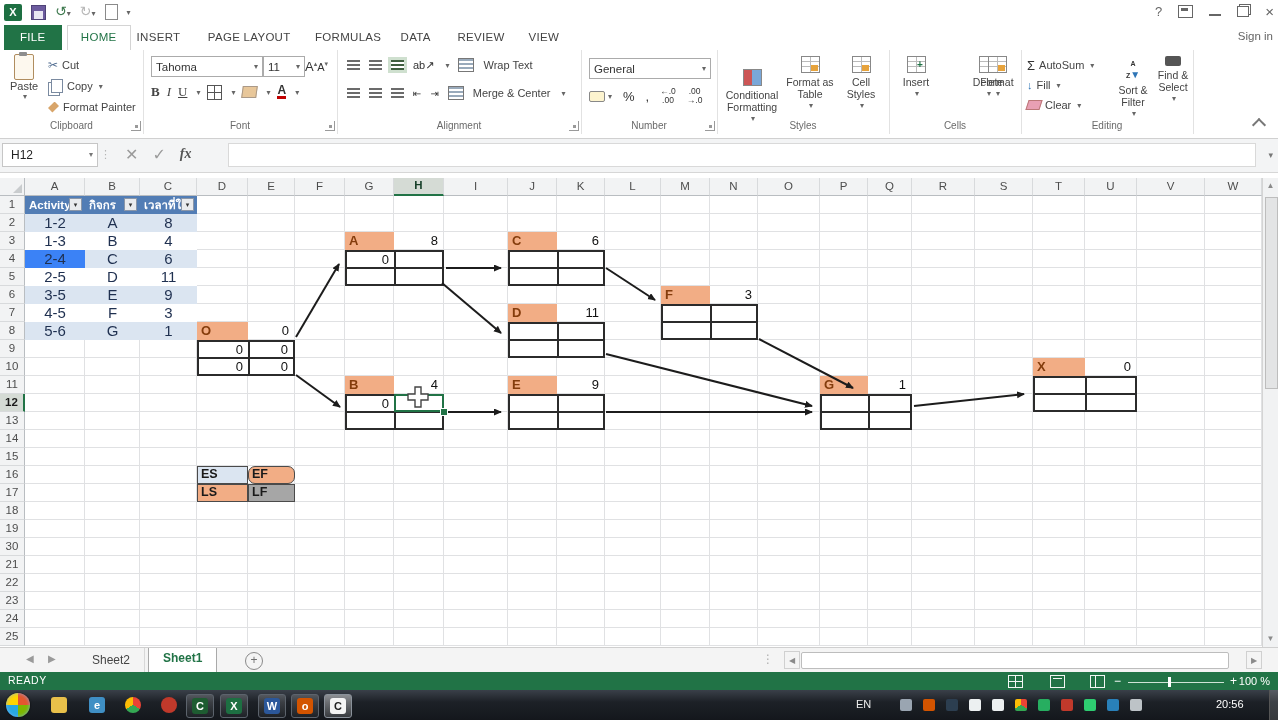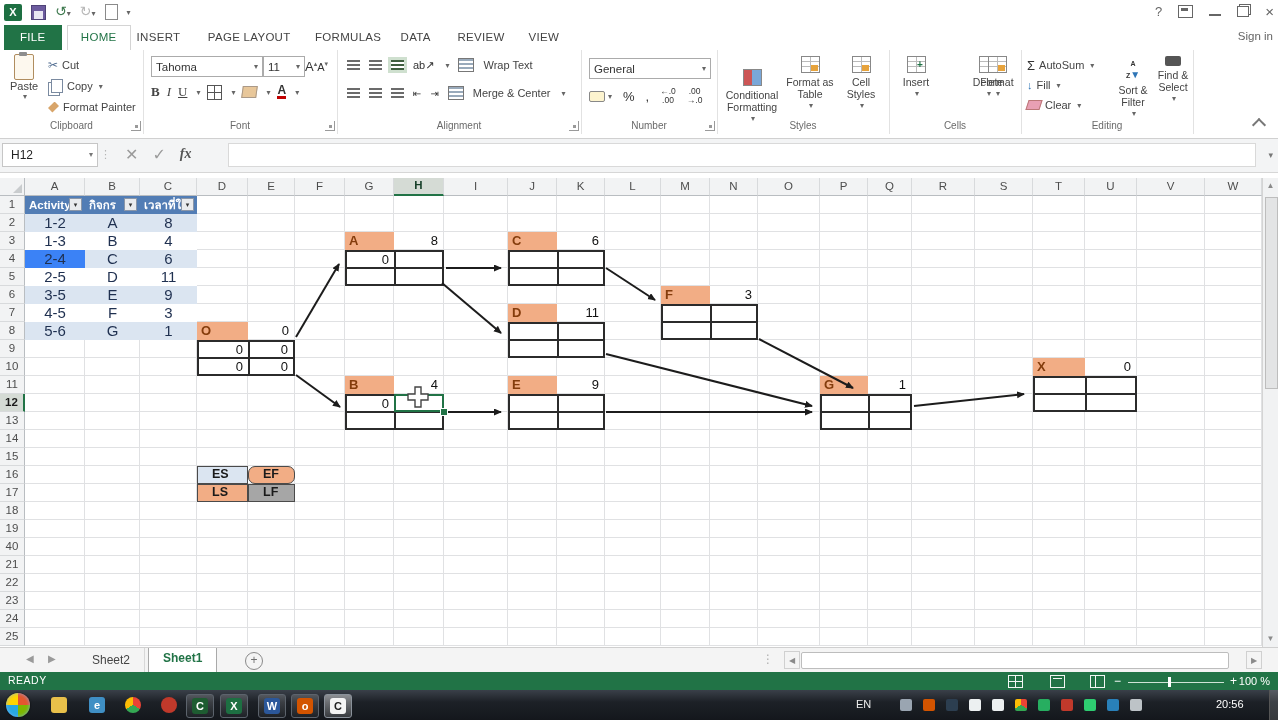--- a/index.html
+++ b/index.html
@@ -118,21 +118,21 @@
     text-align:center;line-height:12px;box-sizing:border-box;}
   .band{background:#dbe5f1;}
   .tcell{text-align:center;color:#1f3050;}
   .nhead{position:absolute;background:#f2ad85;color:#843c0c;font-weight:bold;font-size:13px;line-height:18px;height:18px;padding-left:4px;box-sizing:border-box;}
   .ndur{position:absolute;text-align:right;padding-right:6px;font-size:13px;color:#111;line-height:18px;height:18px;box-sizing:border-box;}
   .nbox{position:absolute;background:#fff;border:2px solid #2b2b2b;box-sizing:border-box;}
   .nbox .vln{position:absolute;top:0;bottom:0;width:2px;background:#2b2b2b;}
   .nbox .hln{position:absolute;left:0;right:0;top:15px;height:2px;background:#2b2b2b;}
   .nc{position:absolute;height:16px;line-height:16px;text-align:right;padding-right:5px;font-size:13px;color:#111;box-sizing:border-box;}
   .lgd{position:absolute;border:1.5px solid #4a4a4a;box-sizing:border-box;font-size:12.5px;font-weight:bold;color:#1a1a1a;
-    line-height:15px;padding-left:14px;}
+    line-height:15px;padding-left:3px;}
   #selbox{position:absolute;border:2px solid #217346;box-sizing:border-box;}
   #selhandle{position:absolute;width:6px;height:6px;background:#217346;border:1px solid #fff;box-sizing:content-box;}
   #arrows{position:absolute;left:0;top:0;pointer-events:none;}
   #cursor{position:absolute;pointer-events:none;}
 
   
   #vscroll{position:absolute;left:1262px;top:178px;width:16px;height:469px;background:#f1f2f3;border-left:1px solid #d4d4d4;box-sizing:border-box;}
   .sbarrow{position:absolute;left:0;width:15px;height:16px;text-align:center;font-size:8px;color:#8a8a8a;line-height:16px;}
   #vthumb{position:absolute;left:2px;top:19px;width:11px;height:190px;background:#e3e4e5;border:1px solid #bdbdbd;}
   #tabsbar{position:absolute;left:0;top:647px;width:1278px;height:25px;background:#f4f4f4;border-top:1px solid #cfcfcf;box-sizing:border-box;}
@@ -425,21 +425,21 @@
       <div class="rhead" style="top: 180px;">10</div>
       <div class="rhead" style="top: 198px;">11</div>
       <div class="rhead sel" style="top: 216px;">12</div>
       <div class="rhead" style="top: 234px;">13</div>
       <div class="rhead" style="top: 252px;">14</div>
       <div class="rhead" style="top: 270px;">15</div>
       <div class="rhead" style="top: 288px;">16</div>
       <div class="rhead" style="top: 306px;">17</div>
       <div class="rhead" style="top: 324px;">18</div>
       <div class="rhead" style="top: 342px;">19</div>
-      <div class="rhead" style="top: 360px;">40</div>
+      <div class="rhead" style="top: 360px;">30</div>
       <div class="rhead" style="top: 378px;">21</div>
       <div class="rhead" style="top: 396px;">22</div>
       <div class="rhead" style="top: 414px;">23</div>
       <div class="rhead" style="top: 432px;">24</div>
       <div class="rhead" style="top: 450px;">25</div>
       <div class="gl" style="left: 25px; top: 35px; width: 1237px; height: 1px;"></div>
       <div class="gl" style="left: 25px; top: 53px; width: 1237px; height: 1px;"></div>
       <div class="gl" style="left: 25px; top: 71px; width: 1237px; height: 1px;"></div>
       <div class="gl" style="left: 25px; top: 89px; width: 1237px; height: 1px;"></div>
       <div class="gl" style="left: 25px; top: 107px; width: 1237px; height: 1px;"></div>

